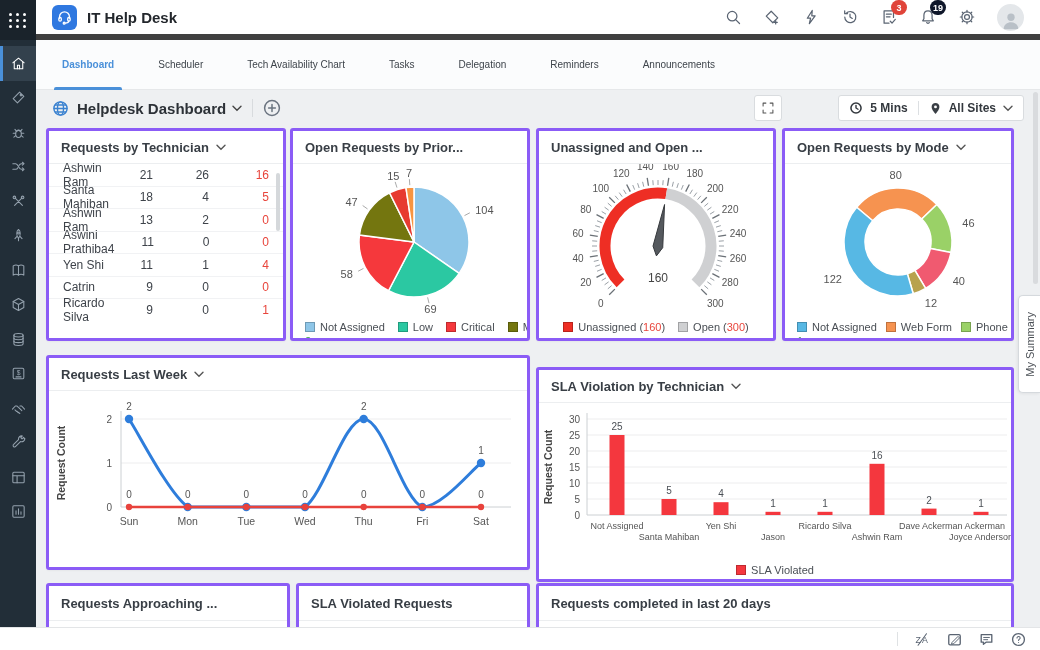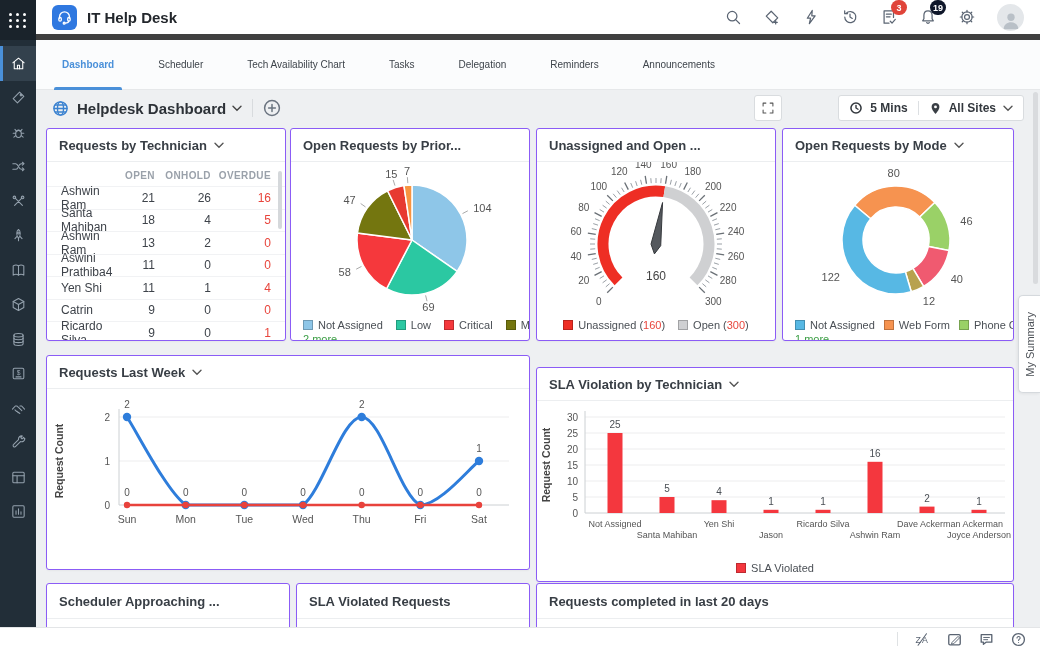--- a/index.html
+++ b/index.html
@@ -44,21 +44,21 @@
   .dh-sep{width:1px;height:18px;background:#d8dbde;margin:0 10px;}
   .chev{width:10px;height:7px;}
   .btn{background:#fff;border:1px solid #d9dcdf;border-radius:3px;box-sizing:border-box;cursor:pointer;margin-left:48px;}
   .dh-right{margin-left:auto;display:flex;align-items:center;gap:8px;}
   .fs-btn{width:28px;height:26px;display:flex;align-items:center;justify-content:center;color:#555;}
   .filter-group{height:26px;display:flex;align-items:center;padding:0 10px;gap:7px;font-size:12px;font-weight:700;color:#33383e;}
   .fg-sep{width:1px;height:14px;background:#dcdfe2;margin:0 3px;}
 
   
   .content{position:absolute;left:36px;top:126px;right:0;bottom:22px;overflow:hidden;}
-  .card{position:absolute;background:#fff;border:1px solid #8b5cf6;border-radius:3px;overflow:hidden;box-sizing:border-box;
+  .card{position:absolute;background:#fff;border:3px solid #8b5cf6;border-radius:3px;overflow:hidden;box-sizing:border-box;
     box-shadow:0 1px 2px rgba(0,0,0,.04);}
   .card-h{height:32px;display:flex;align-items:center;padding:0 12px;border-bottom:1px solid #eceef0;
     font-size:13px;font-weight:700;color:#383e45;gap:7px;}
   .card-h .chev{color:#555;}
 
   
   .t-head{display:flex;font-size:10px;color:#9aa1aa;letter-spacing:.4px;padding:8px 14px 5px 14px;font-weight:700;}
   .t-row{display:flex;font-size:12px;color:#3e434a;padding:0 14px;height:21.5px;align-items:center;border-top:1px solid #f1f2f4;}
   .t-row:first-of-type{border-top:none;}
   .c-name{flex:1;text-align:left;}
@@ -318,26 +318,20 @@
 <main class="content">
 
   <section class="card" style="left:10px;top:2px;width:240px;height:213px">
     <div class="card-h">
       <span>Requests by Technician</span>
       <svg class="chev" viewBox="0 0 10 7">
           <path d="M1 1.2 L5 5.2 L9 1.2" fill="none" stroke="#555" stroke-width="1.4" stroke-linecap="round"></path>
         </svg>
     </div>
     <div id="techTable">
-        <div class="t-head">
-          <span class="c-name"></span>
-          <span class="c1">OPEN</span>
-          <span class="c2">ONHOLD</span>
-          <span class="c3">OVERDUE</span>
-        </div>
         <div class="t-row">
           <span class="c-name">Ashwin Ram</span>
           <span class="c1">21</span>
           <span class="c2">26</span>
           <span class="c3 overdue">16</span>
         </div>
         <div class="t-row">
           <span class="c-name">Santa Mahiban</span>
           <span class="c1">18</span>
           <span class="c2">4</span>
@@ -630,21 +624,21 @@
         <text x="442" y="103.8" font-size="10" fill="#4a4f55" text-anchor="middle">1</text>
         <text x="442" y="137" font-size="9" fill="#555" text-anchor="middle">Joyce Anderson</text>
       </svg>
     <div class="legend center">
         <span class="lg-item"><span class="lg-sq" style="background: rgb(244, 55, 62);"></span>SLA Violated</span>
       </div>
   </section>
 
   <section class="card" style="left:10px;top:457px;width:244px;height:120px">
     <div class="card-h" style="height:34px">
-        <span>Scheduler Approaching ...</span>
+        <span>Requests Approaching ...</span>
       </div>
   </section>
   <section class="card" style="left:260px;top:457px;width:234px;height:120px">
     <div class="card-h" style="height:34px">
         <span>SLA Violated Requests</span>
       </div>
   </section>
   <section class="card" style="left:500px;top:457px;width:478px;height:120px">
     <div class="card-h" style="height:34px">
         <span>Requests completed in last 20 days</span>

